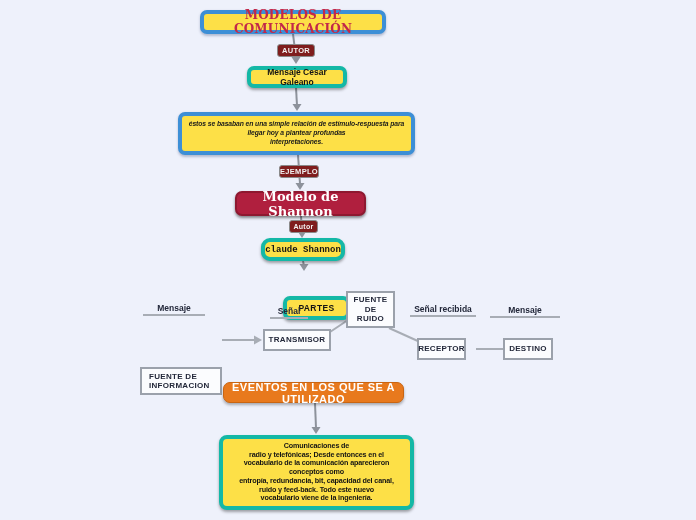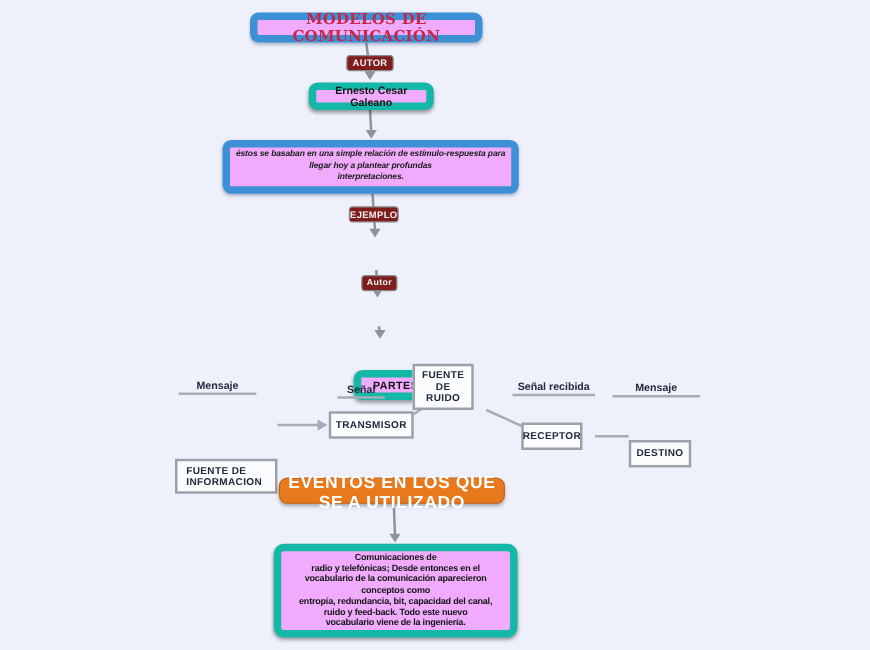--- a/index.html
+++ b/index.html
@@ -10,22 +10,22 @@
   .canvas{
     position:relative;
     width:696px;height:520px;
     background:#EEF1FB;
     overflow:hidden;
   }
   svg.connectors{position:absolute;left:0;top:0;z-index:1;}
   .abs{position:absolute;box-sizing:border-box;}
   .node{
     display:flex;align-items:center;justify-content:center;
-    background:#f0abfc;
-    border:6px solid #14b8a6;
+    background:#fde047;
+    border:4px solid #14b8a6;
     border-radius:7px;
     box-shadow:0 2px 3px rgba(0,0,0,.35);
     font-weight:bold;color:#141414;
     text-align:center;z-index:3;
   }
   .node.blue{border-color:#3D8FD6;box-shadow:0 1.5px 2.5px rgba(40,60,110,.30);}
   .title-node{
     font-family:"DejaVu Serif", serif;
     font-size:12px;letter-spacing:.2px;
     color:#C2284A;
@@ -39,21 +39,21 @@
   .shannon-node{
     font-family:"DejaVu Serif", serif;
     font-size:13px;color:#ffffff;
     background:#B01F3E;border:2px solid #8E1830;
     box-shadow:0 2px 3px rgba(0,0,0,.45);
   }
   .mono-node{font-family:"Liberation Mono", monospace;font-size:9px;border-radius:9px;}
   .partes-node{font-size:8.5px;letter-spacing:.4px;}
   .eventos-node{
     background:#E8791D;border:1px solid #C96512;border-radius:7px;
-    color:#ffffff;font-size:14px;letter-spacing:.5px;
+    color:#ffffff;font-size:11px;letter-spacing:.5px;
     box-shadow:0 2px 3px rgba(0,0,0,.30);
   }
   .events-detail{
     font-size:7.2px;line-height:8.7px;letter-spacing:-.15px;
     white-space:pre-line;border-radius:8px;
   }
   .badge{
     display:flex;align-items:center;justify-content:center;
     background:#7f1d1d;border:1px solid #8A8A8A;border-radius:3px;
     color:#F2F2F2;font-weight:bold;font-size:7.5px;letter-spacing:.3px;
@@ -100,54 +100,56 @@
       <line x1="389" y1="328" x2="420" y2="342"></line>
       <line x1="476" y1="349" x2="503" y2="349"></line>
     </g>
     <polygon points="254,335.5 254,344.5 262,340" fill="#A8ADB5"></polygon>
   </svg>
 
   <div class="abs node blue title-node" style="left:200px;top:10px;width:186px;height:24px;">MODELOS DE COMUNICACIÓN</div>
 
   <div class="abs badge" style="left:277px;top:44px;width:38px;height:13px;">AUTOR</div>
 
-  <div class="abs node name-node" style="left:247px;top:66px;width:100px;height:22px;">Ernesto Cesar Galeano</div>
+  <div class="abs node name-node" style="left:247px;top:66px;width:100px;height:22px;">Mensaje Cesar Galeano</div>
 
   <div class="abs node blue desc-node" style="left:178px;top:112px;width:237px;height:43px;">éstos se basaban en una simple relación de estímulo-respuesta para
 llegar hoy a plantear profundas
 interpretaciones.</div>
 
   <div class="abs badge" style="left:279px;top:165px;width:40px;height:13px;">EJEMPLO</div>
 
+  <div class="abs node shannon-node" style="left:235px;top:191px;width:131px;height:25px;">Modelo de Shannon</div>
 
   <div class="abs badge small" style="left:289px;top:220px;width:29px;height:13px;">Autor</div>
 
+  <div class="abs node mono-node" style="left:261px;top:238px;width:84px;height:23px;">claude Shannon</div>
 
   <div class="abs node partes-node" style="left:283px;top:272px;width:67px;height:24px;margin-top:24px;">PARTES</div>
 
   <div class="abs flow-label" style="left:143px;top:303px;width:62px;">Mensaje</div>
 
   <div class="abs flow-label" style="left:270px;top:306px;width:38px;">Señal</div>
 
   <div class="abs flow-label" style="left:410px;top:304px;width:66px;">Señal recibida</div>
 
   <div class="abs flow-label" style="left:490px;top:305px;width:70px;">Mensaje</div>
 
   <div class="abs flow-box left" style="left:140px;top:327px;width:82px;height:28px;">FUENTE DE
 INFORMACION</div>
 
   <div class="abs flow-box" style="left:263px;top:329px;width:68px;height:22px;">TRANSMISOR</div>
 
-  <div class="abs flow-box" style="left:330px;top:291px;width:49px;height:37px;">FUENTE
+  <div class="abs flow-box" style="left:346px;top:291px;width:49px;height:37px;">FUENTE
 DE
 RUIDO</div>
 
   <div class="abs flow-box" style="left:417px;top:338px;width:49px;height:22px;">RECEPTOR</div>
 
-  <div class="abs flow-box" style="left:503px;top:352px;width:50px;height:22px;">DESTINO</div>
+  <div class="abs flow-box" style="left:503px;top:338px;width:50px;height:22px;">DESTINO</div>
 
   <div class="abs node eventos-node" style="left:223px;top:382px;width:181px;height:21px;">EVENTOS EN LOS QUE SE A UTILIZADO</div>
 
   <div class="abs node events-detail" style="left:219px;top:435px;width:195px;height:75px;">Comunicaciones de
 radio y telefónicas; Desde entonces en el
 vocabulario de la comunicación aparecieron
 conceptos como
 entropía, redundancia, bit, capacidad del canal,
 ruido y feed-back. Todo este nuevo
 vocabulario viene de la ingeniería.</div>

